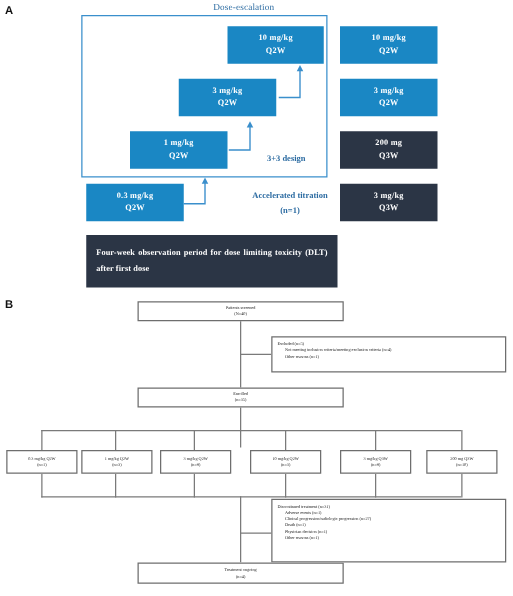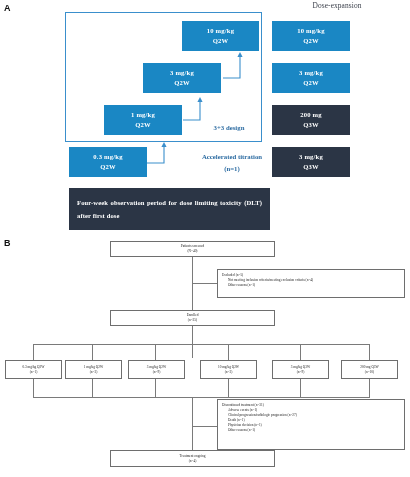--- a/index.html
+++ b/index.html
@@ -114,21 +114,21 @@
   .ln.h { height: 1px; }
   .ln.v { width: 1px; }
 </style>
 </head>
 <body>
 
 <div id="panel-a">
 
   <div class="panel-letter" style="left:4px; top:3px;">A</div>
 
-  <div class="col-header dark" style="left:272px; top:1px; width:130px;">Dose-expansion</div>
+  <div class="col-header" style="left:125px; top:1px; width:140px;">Dose-escalation</div>
 
   <div class="esc-frame" style="left:65px; top:12px; width:197px; height:130px;"></div>
 
   <svg class="arrow-svg" style="left:0; top:0; width:410px; height:236px;">
 
     <path d="M 223 78 L 240 78 L 240 56" stroke="#3a8fcc" stroke-width="1.1" fill="none"></path>
     <path d="M 240 52 l -2.6 5 l 5.2 0 z" fill="#3a8fcc"></path>
 
     <path d="M 183 120 L 200 120 L 200 101" stroke="#3a8fcc" stroke-width="1.1" fill="none"></path>
     <path d="M 200 97 l -2.6 5 l 5.2 0 z" fill="#3a8fcc"></path>

